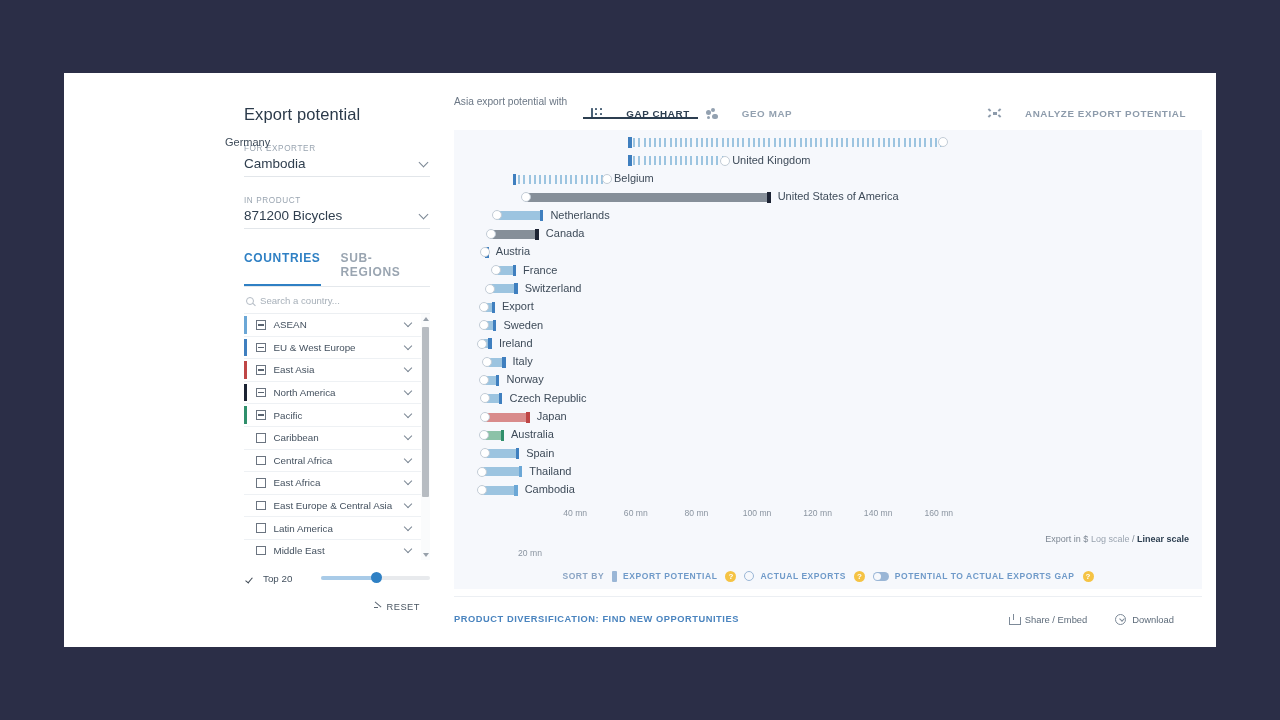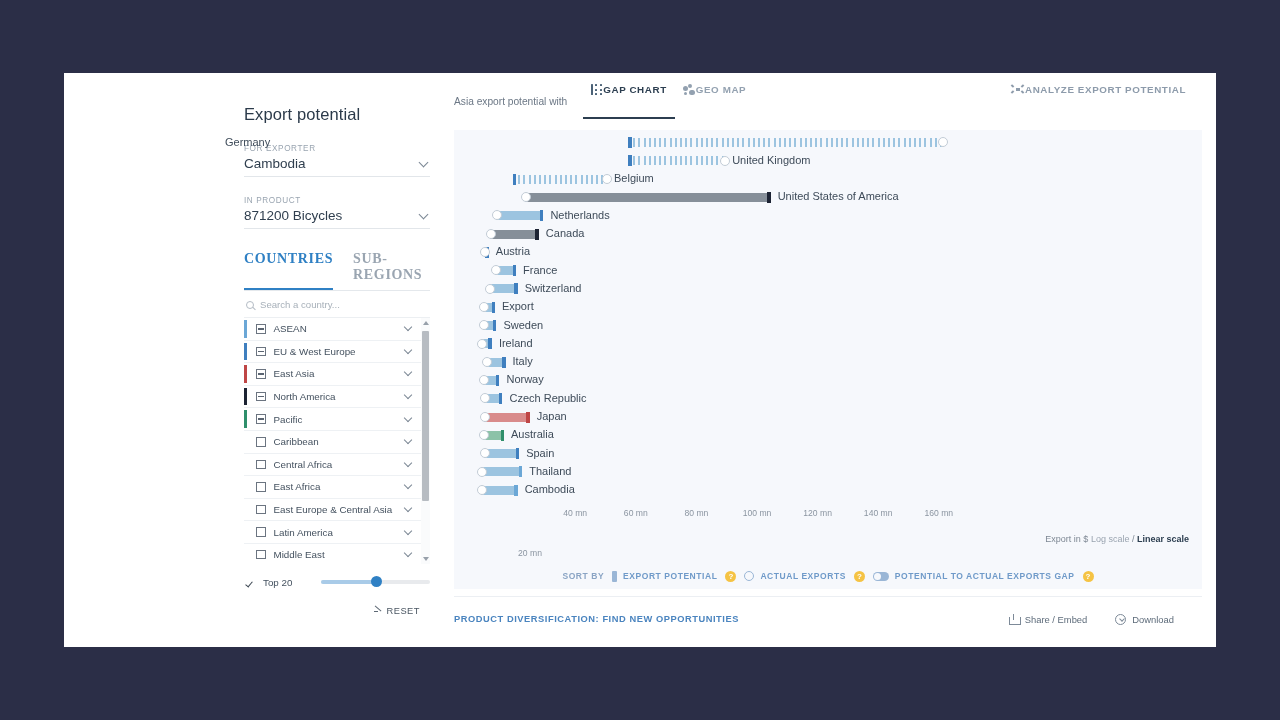--- a/index.html
+++ b/index.html
@@ -59,22 +59,22 @@
     border-bottom: 1.3px solid #7b8794;
     transform: rotate(45deg);
   }
 
   .tabs-row {
     display: flex; gap: 20px;
     border-bottom: 1px solid #e4e8ec;
     margin-top: 22px;
   }
   .tab {
-    font-size: 14px; letter-spacing: .65px; font-weight: bold;
-    padding-bottom: 7px; color: #9aa5b1; text-transform: uppercase; font-family: Liberation Serif, serif;
+    font-size: 12px; letter-spacing: .65px; font-weight: bold;
+    padding-bottom: 7px; color: #9aa5b1; text-transform: uppercase;
   }
   .tab.active { color: #2f80c4; border-bottom: 2px solid #2f80c4; }
 
   .search-row {
     display: flex; align-items: center; gap: 6px;
     padding: 8px 0 7px 2px;
     border-bottom: 1px solid #eceff2;
   }
   .search-ico {
     width: 8px; height: 8px; border: 1.1px solid #b4bcc5;
@@ -168,21 +168,21 @@
   .reset-txt { font-size: 9.3px; letter-spacing: .5px; color: #4a5662; }
 
   
   #main { flex: 1; position: relative; }
   #topnav {
     height: 57px; display: flex; align-items: center;
     padding-left: 8px; gap: 0;
   }
   .spot-txt { font-size: 10.2px; color: #6b7785; margin-right: 16px; }
   .navtab {
-    display: flex; align-items: flex-start; gap: 0;
+    display: flex; align-items: flex-end; gap: 23px;
     font-size: 9.8px; font-weight: bold; letter-spacing: .6px;
     color: #93a1b0; padding: 0 8px; height: 35px;
     position: relative;
   }
   .navtab.active { color: #2c3e50; }
   .navtab.active::after {
     content: ""; position: absolute; left: 0; right: 0; bottom: 0;
     height: 2px; background: #2c3e50;
   }
   .navtab.right { margin-left: auto; margin-right: 22px; color: #8d9bab; }

